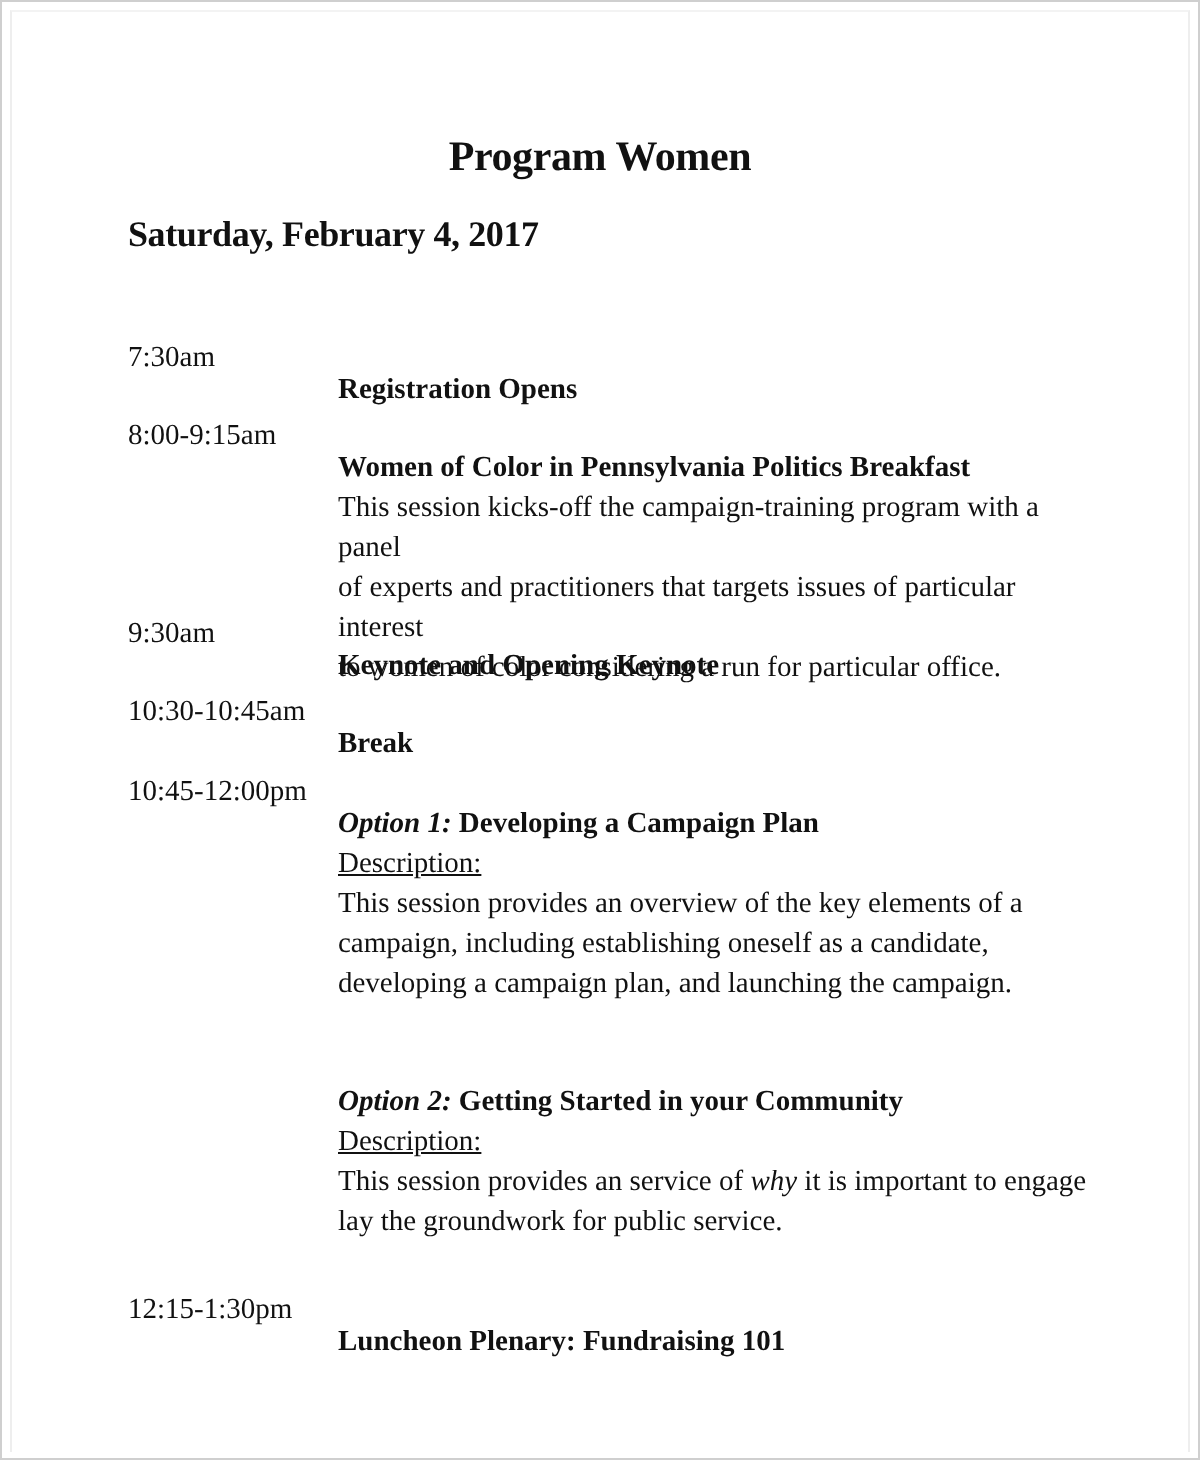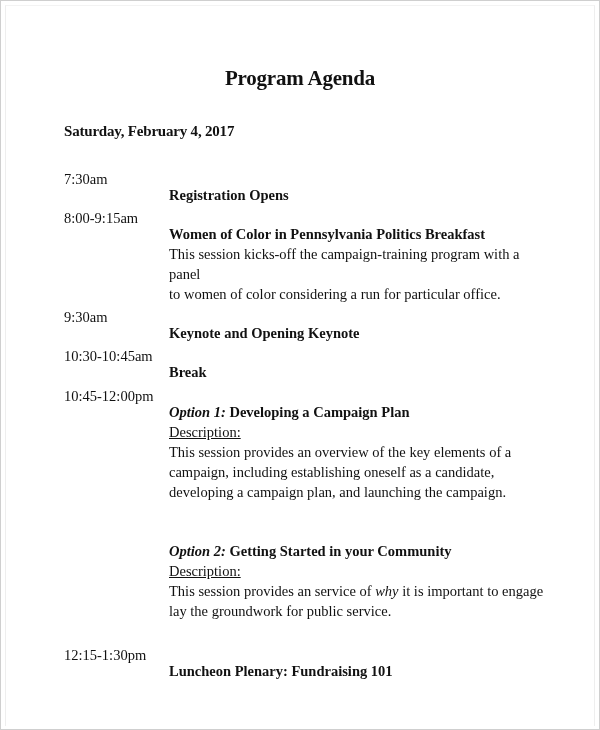--- a/index.html
+++ b/index.html
@@ -4,51 +4,52 @@
 <style>
   html, body { margin: 0; padding: 0; background: #ffffff; }
   body { width: 600px; height: 730px; position: relative; overflow: hidden;
          font-family: "Liberation Serif", "DejaVu Serif", serif; color: #111; }
   .page-frame { position: absolute; left: 0; top: 0; width: 598px; height: 728px;
                 border: 1px solid #cfcfcf; }
   .page-inner { position: absolute; left: 5px; top: 5px; width: 588px; height: 720px;
                 border-left: 1px solid #eeeeee; border-right: 1px solid #eeeeee; border-top: 1px solid #f3f3f3; }
   .title { position: absolute; top: 66px; left: 0; width: 600px; text-align: center;
            font-size: 21px; font-weight: bold; letter-spacing: -0.2px; }
-  .date { position: absolute; top: 123px; left: 64px; font-size: 15px; font-weight: bold; letter-spacing: -0.2px; }
+  .date { position: absolute; top: 107px; left: 64px; font-size: 18px; font-weight: bold; letter-spacing: -0.2px; }
   .row { position: absolute; left: 64px; width: 480px; font-size: 14.5px; line-height: 20px; }
   .time { position: absolute; left: 0; top: 0; width: 105px; }
   .content { position: absolute; left: 105px; top: 16px; width: 380px; }
   .session-title { font-weight: bold; }
   .opt-label { font-style: italic; }
   .desc-label { text-decoration: underline; }
   .desc { }
   em { font-style: italic; }
 </style>
 </head>
 <body>
 
 <div class="page-frame"></div>
 <div class="page-inner"></div>
 
-<div class="title">Program Agenda</div>
+<div class="title">Program Women</div>
 <div class="date">Saturday, February 4, 2017</div>
 
 <div class="row" style="top:169px;">
   <div class="time">7:30am</div>
   <div class="content">
     <div class="session-title">Registration Opens</div>
   </div>
 </div>
 
 <div class="row" style="top:208px;">
   <div class="time">8:00-9:15am</div>
   <div class="content">
     <div class="session-title">Women of Color in Pennsylvania Politics Breakfast</div>
     <div class="desc">This session kicks-off the campaign-training program with a panel</div>
+    <div class="desc">of experts and practitioners that targets issues of particular interest</div>
     <div class="desc">to women of color considering a run for particular office.</div>
   </div>
 </div>
 
 <div class="row" style="top:307px;">
   <div class="time">9:30am</div>
   <div class="content">
     <div class="session-title">Keynote and Opening Keynote</div>
   </div>
 </div>

